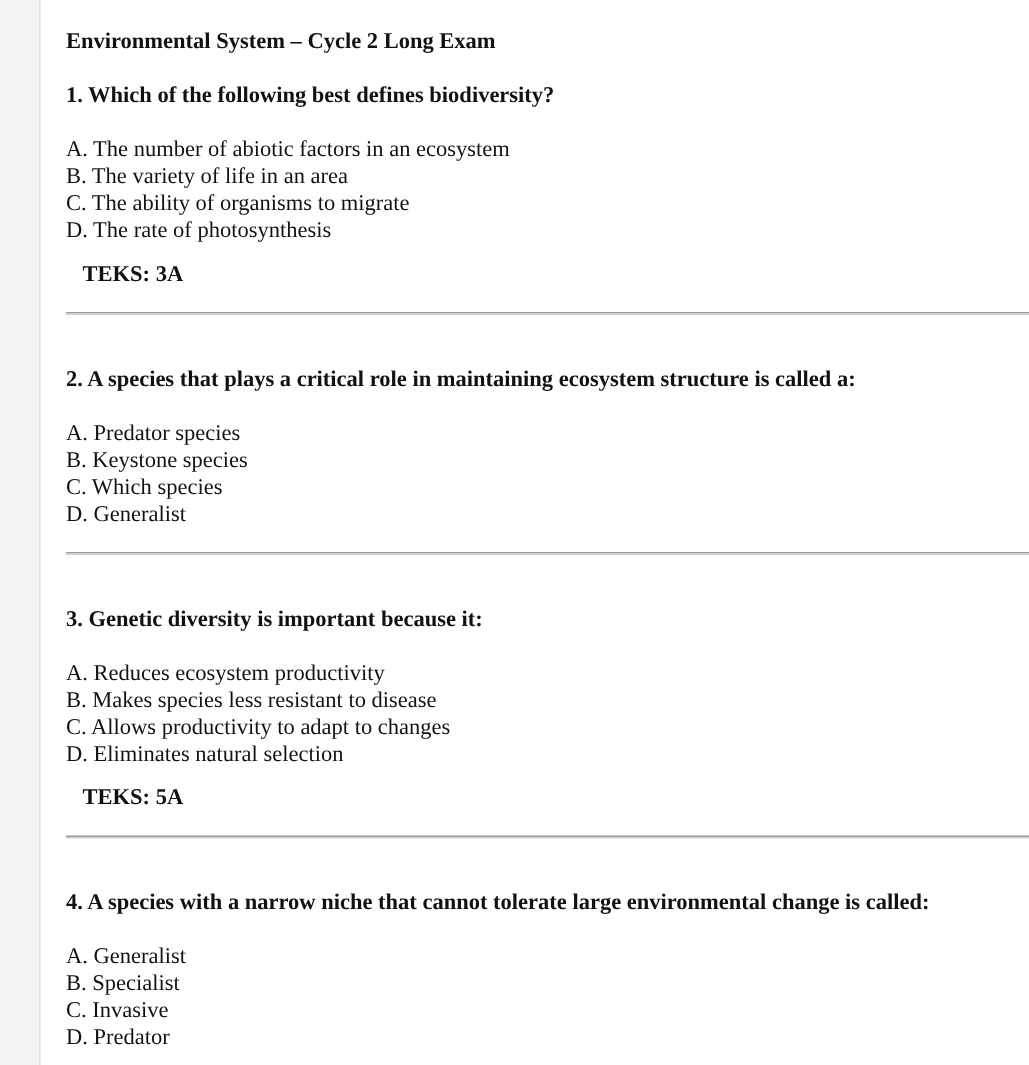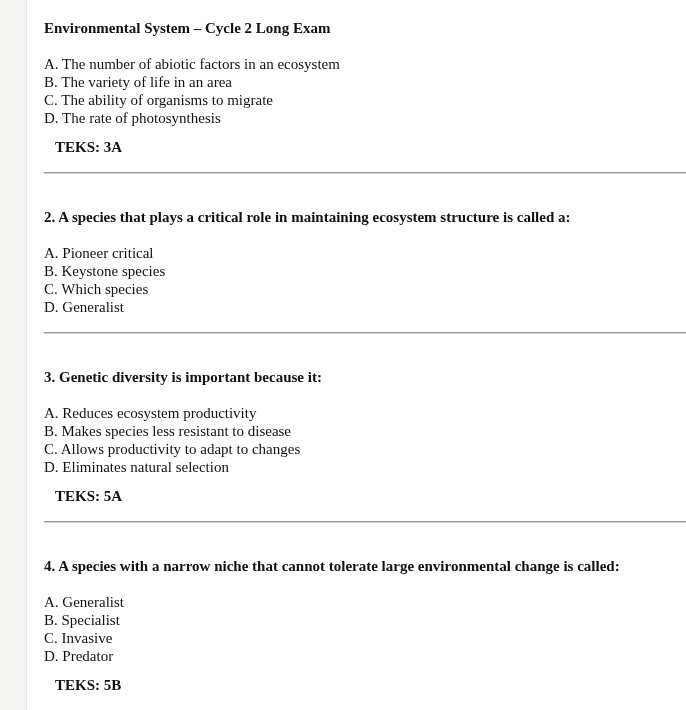--- a/index.html
+++ b/index.html
@@ -57,34 +57,35 @@
 </head>
 <body>
 
 <div class="left-gutter"></div>
 
 <div class="content">
 
   <p class="doc-title">Environmental System – Cycle 2 Long Exam</p>
 
   <section>
+    <p class="prompt">1. Which of the following best defines biodiversity?</p>
     <div>
       <div class="option">A. The number of abiotic factors in an ecosystem</div>
       <div class="option">B. The variety of life in an area</div>
       <div class="option">C. The ability of organisms to migrate</div>
       <div class="option">D. The rate of photosynthesis</div>
       <div class="teks">TEKS: 3A</div>
     </div>
     <hr class="divider">
   </section>
 
   <section>
     <p class="prompt">2. A species that plays a critical role in maintaining ecosystem structure is called a:</p>
     <div>
-      <div class="option">A. Pioneer critical</div>
+      <div class="option">A. Predator species</div>
       <div class="option">B. Keystone species</div>
       <div class="option">C. Which species</div>
       <div class="option">D. Generalist</div>
     </div>
     <hr class="divider">
   </section>
 
   <section>
     <p class="prompt">3. Genetic diversity is important because it:</p>
     <div>

